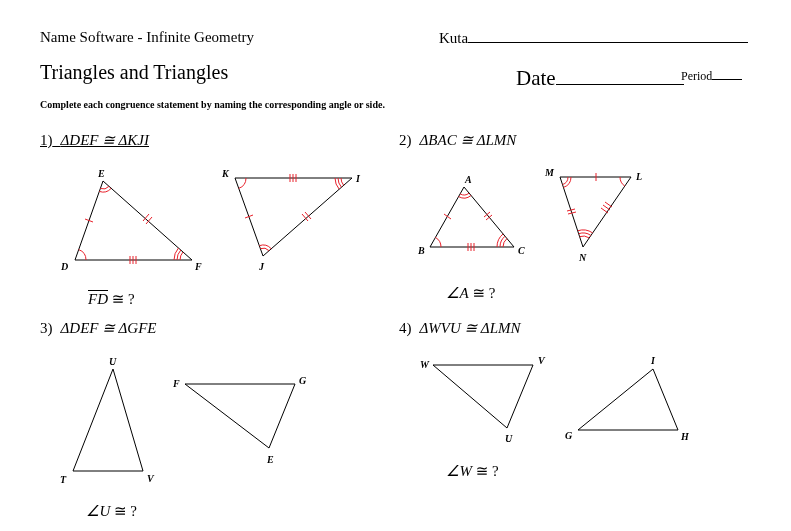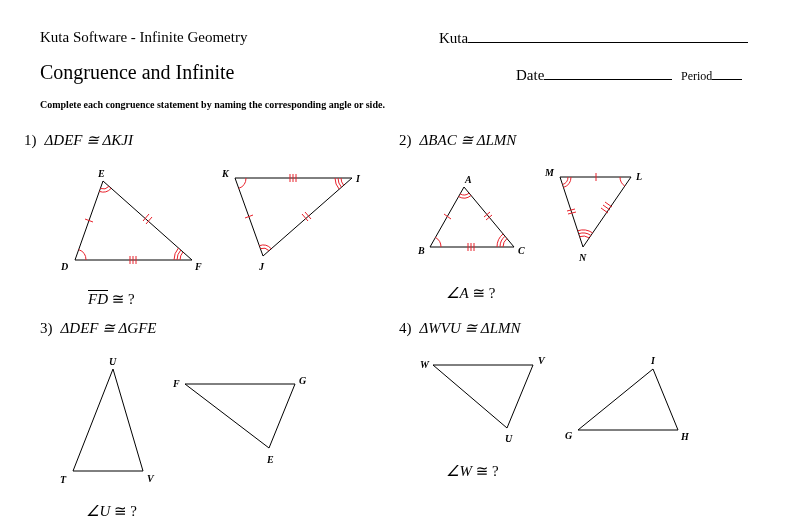--- a/index.html
+++ b/index.html
@@ -2,49 +2,49 @@
 <html><head>
   <meta charset="utf-8">
   <style>
     html, body { margin: 0; padding: 0; background: #ffffff; }
     body { width: 791px; height: 531px; position: relative; overflow: hidden;
            font-family: "Liberation Serif", serif; color: #000; }
     .abs { position: absolute; white-space: nowrap; }
     .hdr-left { left: 40px; top: 29px; font-size: 15px; }
     .hdr-name { left: 439px; top: 29px; font-size: 15px; }
     .title { left: 40px; top: 61px; font-size: 20px; }
-    .hdr-date { left: 516px; top: 66px; font-size: 15px; font-family: Liberation Serif, serif; }
+    .hdr-date { left: 516px; top: 66px; font-size: 21px; font-family: Liberation Serif, serif; }
     .hdr-period { left: 681px; top: 66px; font-size: 12px; }
     .blank { display: inline-block; border-bottom: 1px solid #000; height: 13px; vertical-align: baseline; }
     .instructions { left: 40px; top: 99px; font-size: 10px; font-weight: bold; }
     .qnum { font-size: 15px; }
     .stmt { font-size: 15px; font-style: italic; }
     .prompt { font-size: 15px; }
     .prompt i { font-style: italic; margin-left: 25px; }
     .overline { text-decoration: overline; }
     svg.fig { position: absolute; left: 0; top: 0; }
     svg text { font-family: "Liberation Serif", serif; font-style: italic; font-weight: bold; font-size: 10px; }
   </style>
 </head>
 <body>
 
-<div class="abs hdr-left">Kuta Software - Infinite Geometry</div>
+<div class="abs hdr-left">Name Software - Infinite Geometry</div>
 <div class="abs hdr-name">
   <span>Kuta</span><span class="blank" style="width:280px;"></span>
 </div>
-<div class="abs title">Congruence and Infinite</div>
+<div class="abs title">Triangles and Triangles</div>
 <div class="abs hdr-date">
   <span>Date</span><span class="blank" style="width:128px;"></span>
 </div>
 <div class="abs hdr-period">
   <span>Period</span><span class="blank" style="width:30px;"></span>
 </div>
 <div class="abs instructions">Complete each congruence statement by naming the corresponding angle or side.</div>
 
-<div class="abs" style="left:24px; top:131px;">
+<div class="abs" style="left:40px; top:131px;text-decoration:underline;">
   <span class="qnum">1)</span>&nbsp;
   <span class="stmt">ΔDEF ≅ ΔKJI</span>
 </div>
 <div class="abs prompt" style="left:63px; top:290px;">
   <i class="overline">FD</i><span> ≅ ?</span>
 </div>
 
 <div class="abs" style="left:399px; top:131px;font-family:Liberation Serif, serif;">
   <span class="qnum">2)</span>&nbsp;
   <span class="stmt">ΔBAC ≅ ΔLMN</span>

